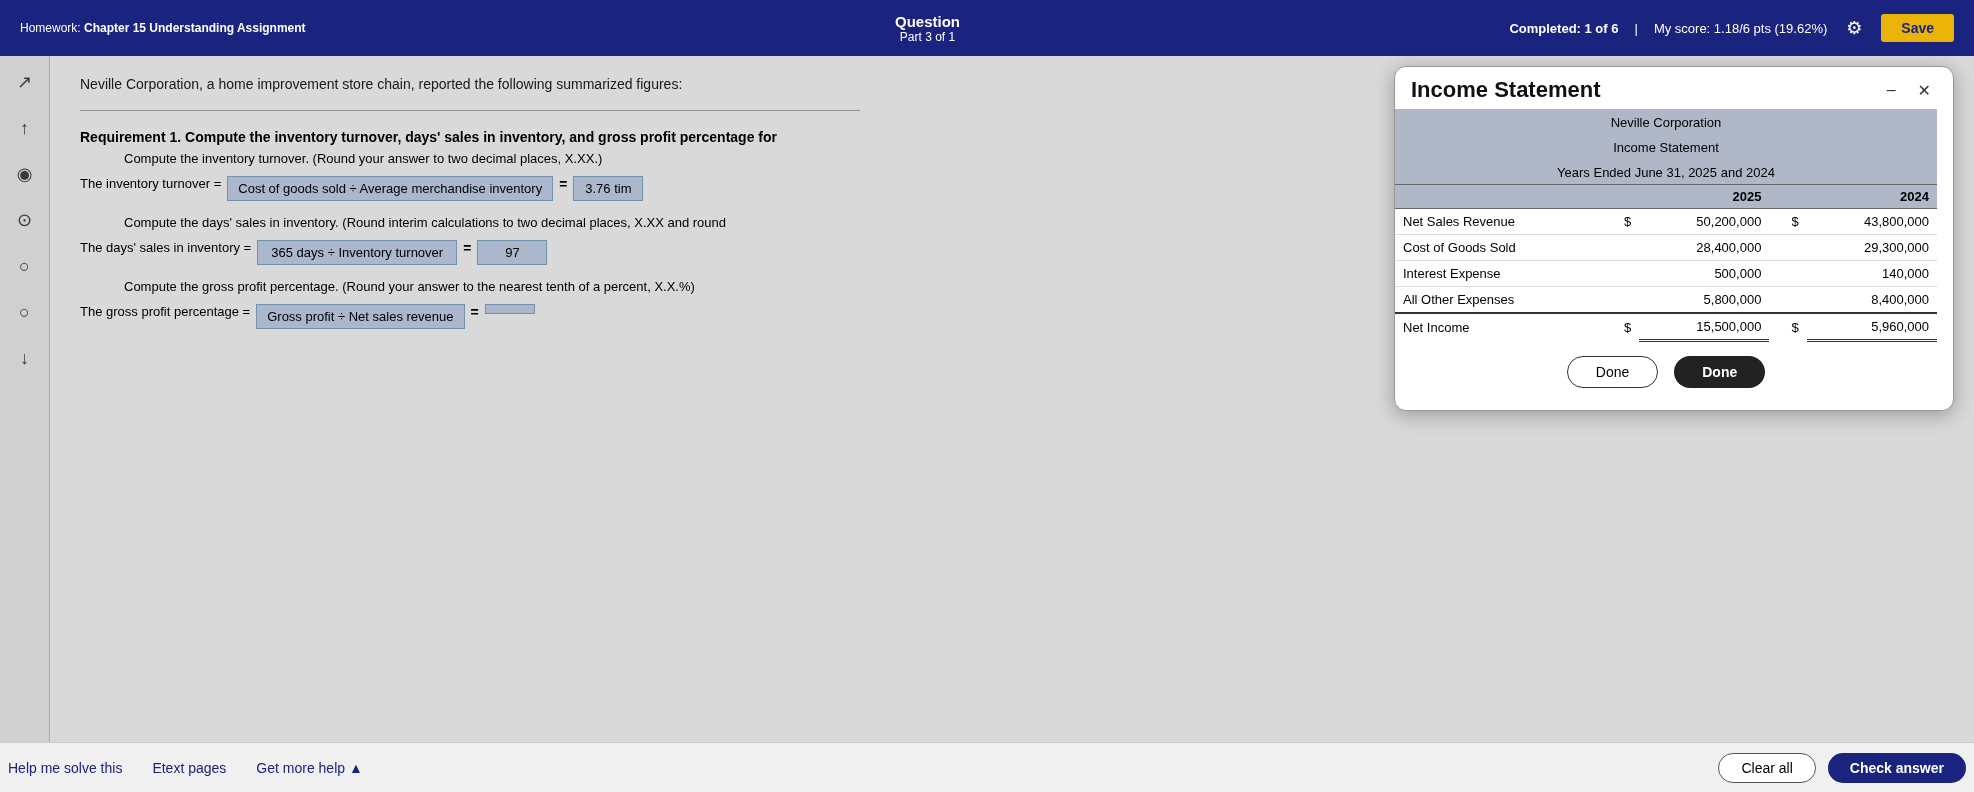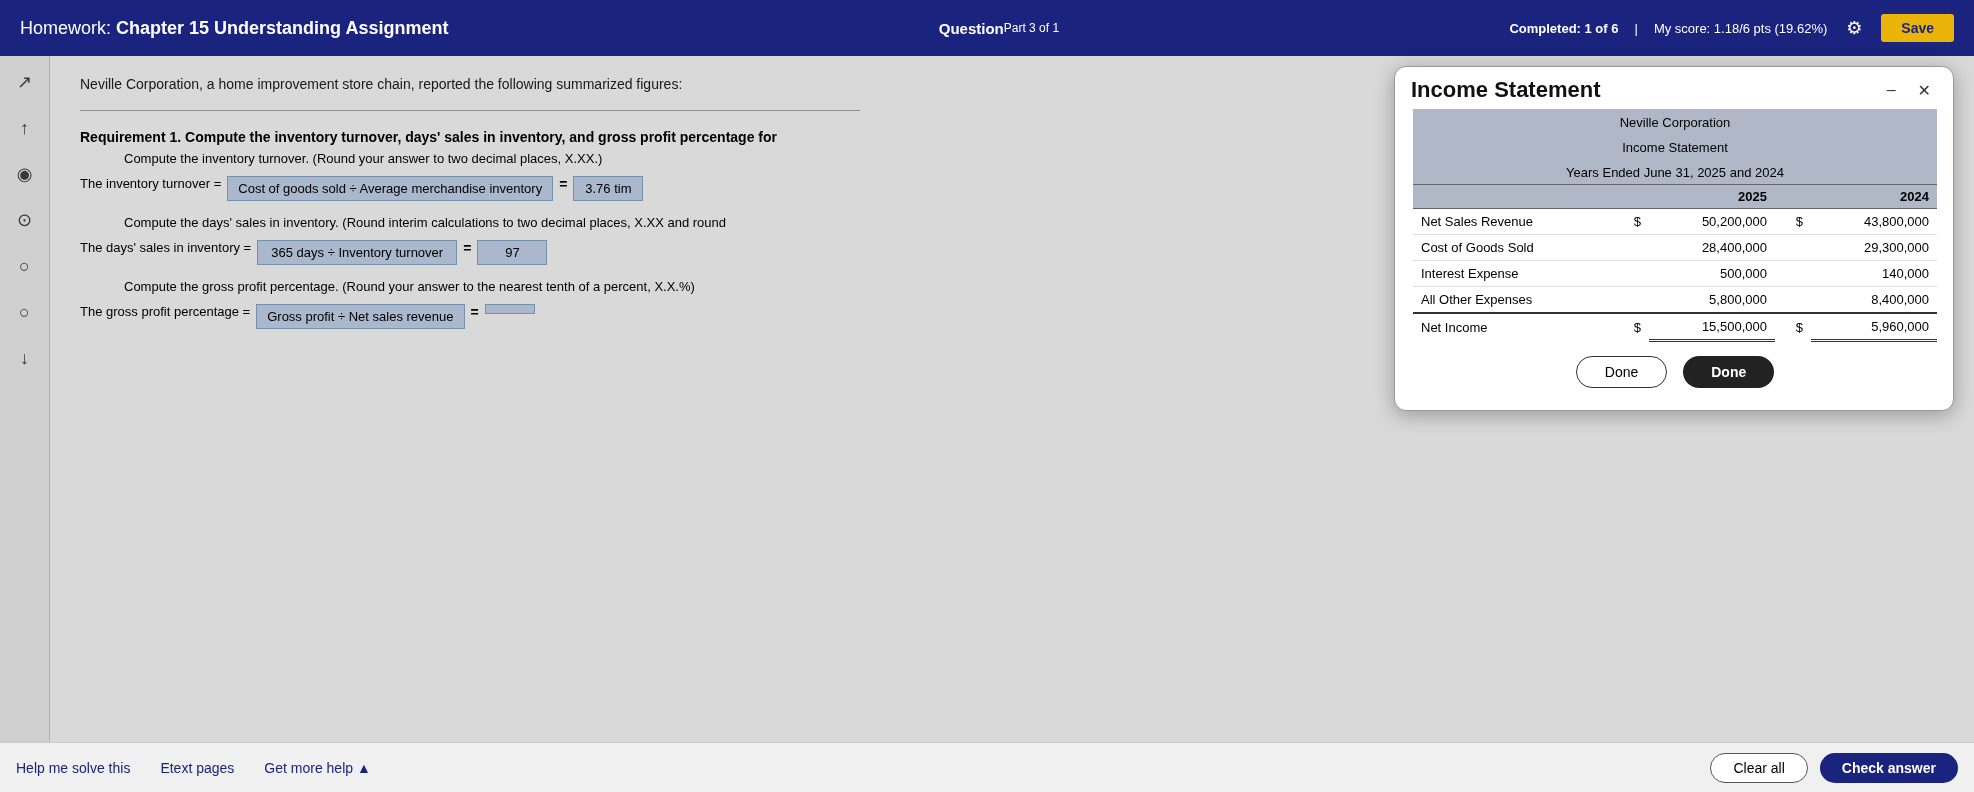--- a/index.html
+++ b/index.html
@@ -18,30 +18,31 @@
       background: #1a237e;
       color: white;
       display: flex;
       align-items: center;
       padding: 0 20px;
       height: 56px;
       position: relative;
       z-index: 10;
     }
     .top-bar-title {
-      font-size: 18px;
+      font-size: 12px;
       font-weight: bold;
       margin-right: 40px;
     }
     .top-bar-title span.prefix {
       font-weight: normal;
     }
     .top-bar-center {
       flex: 1;
       display: flex;
+      flex-direction: column;
       align-items: center;
       justify-content: center;
     }
     .question-label {
       font-weight: bold;
       font-size: 15px;
     }
     .question-sub {
       font-size: 12px;
     }
@@ -176,21 +177,21 @@
     .bottom-bar {
       position: absolute;
       bottom: 0;
       left: 0;
       right: 0;
       height: 50px;
       background: #f0f0f0;
       border-top: 1px solid #ccc;
       display: flex;
       align-items: center;
-      padding: 0 16px;
+      padding: 0 8px;
       gap: 30px;
       z-index: 10;
     }
     .bottom-link {
       font-size: 14px;
       color: #1a237e;
       cursor: pointer;
       text-decoration: none;
       font-weight: 500;
     }
@@ -264,21 +265,21 @@
     .modal-control-btn {
       background: none;
       border: none;
       font-size: 16px;
       cursor: pointer;
       color: #333;
       padding: 2px 6px;
     }
 
     .modal-body {
-      padding: 0 16px 16px 18px;
+      padding: 0 16px 16px 0;
     }
 
     .income-table {
       width: 100%;
       border-collapse: collapse;
       font-size: 13px;
     }
 
     .income-header-section {
       background: #b0b8c8;

